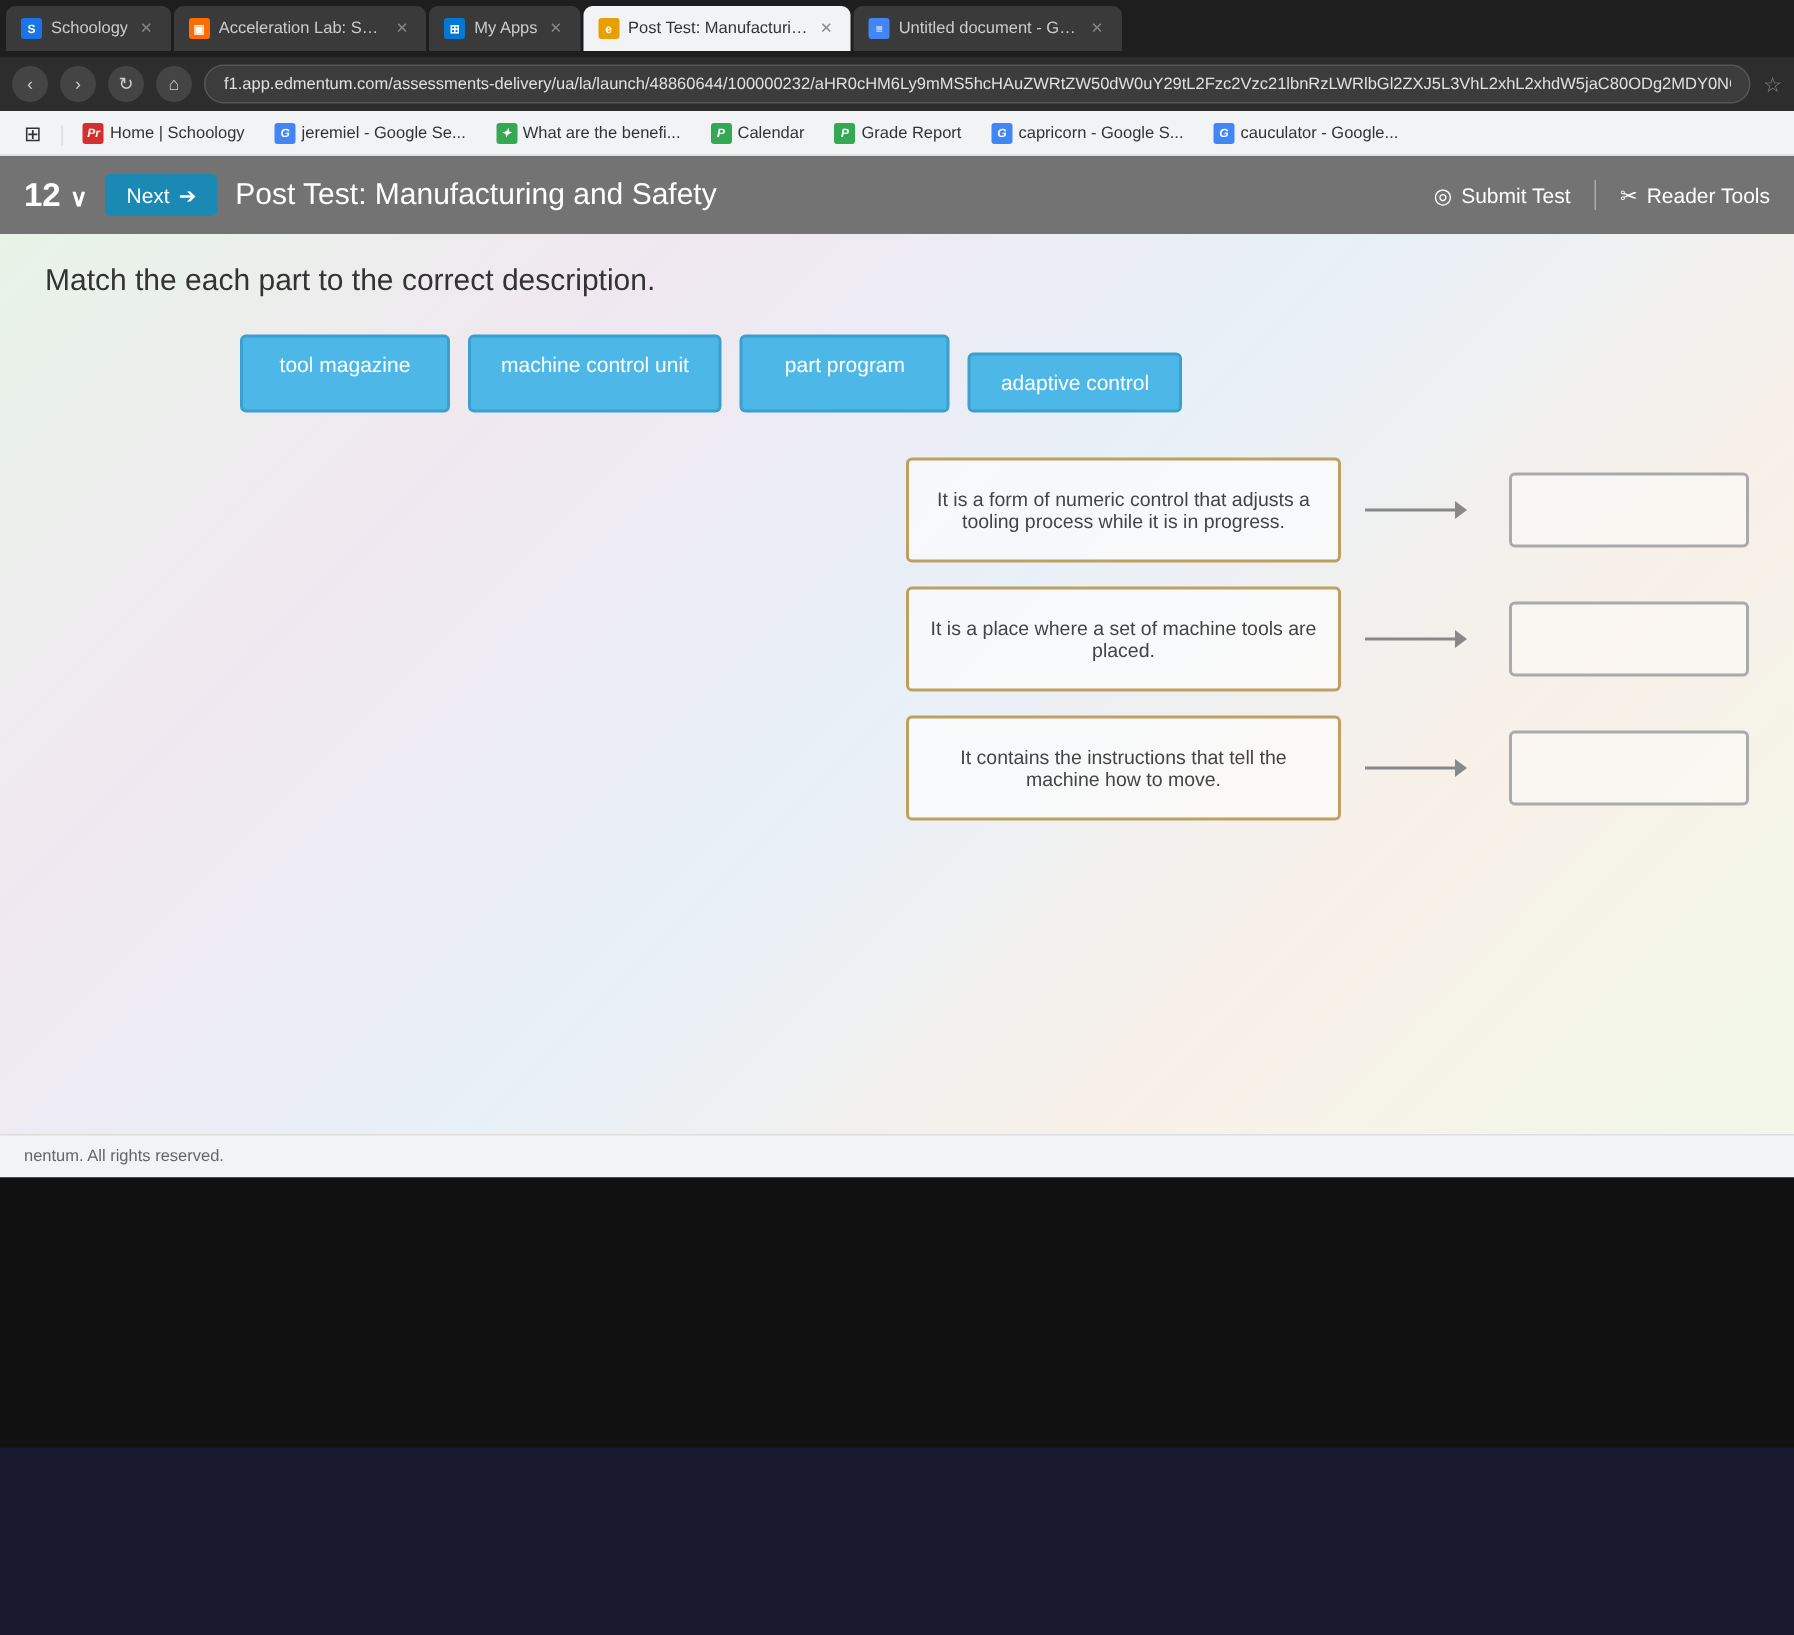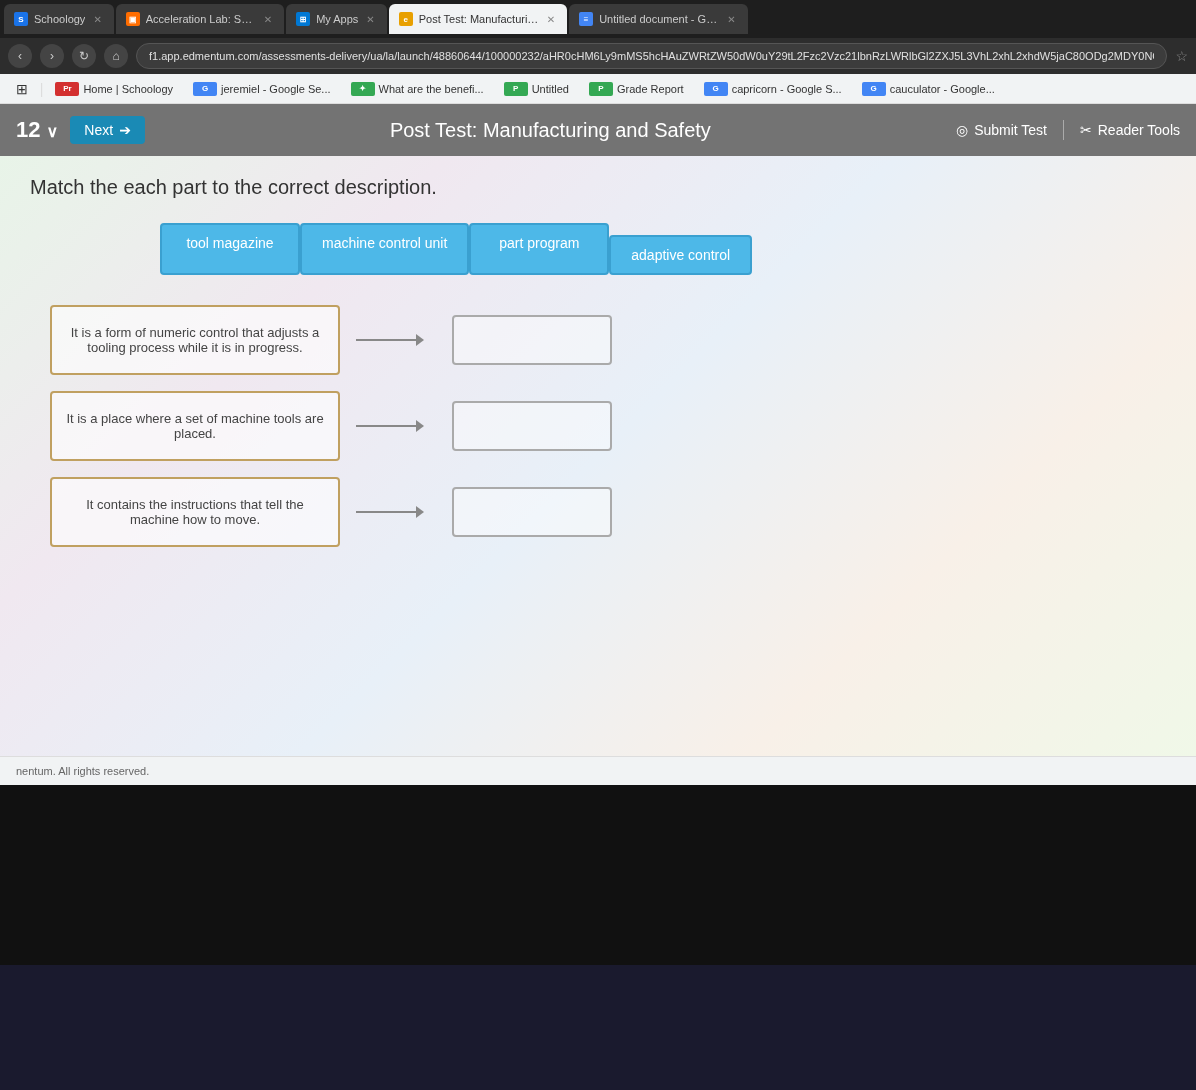--- a/index.html
+++ b/index.html
@@ -121,30 +121,31 @@
       gap: 4px;
       padding: 2px 8px;
       border-radius: 3px;
       font-size: 11px;
       color: #333;
       cursor: pointer;
       white-space: nowrap;
     }
 
     .bm-favicon {
-      width: 24px;
+      width: 14px;
       height: 14px;
       border-radius: 2px;
       display: inline-flex;
       align-items: center;
       justify-content: center;
       font-size: 8px;
       font-weight: bold;
       color: white;
       flex-shrink: 0;
+      font-style: italic;
     }
 
     
     .main-header {
       display: flex;
       align-items: center;
       height: 52px;
       background: #737373;
       padding: 0 16px;
       gap: 12px;
@@ -164,21 +165,21 @@
       color: white;
       border: none;
       padding: 6px 14px;
       border-radius: 4px;
       font-size: 14px;
       cursor: pointer;
     }
 
     .page-title {
       flex: 1;
-      text-align: center;
+      text-align: left;
       font-size: 20px;
       color: white;
       font-weight: 500;
     }
 
     .submit-btn {
       display: flex;
       align-items: center;
       gap: 6px;
       color: white;
@@ -211,20 +212,21 @@
     .match-instructions {
       font-size: 20px;
       color: #333;
       margin-bottom: 24px;
     }
 
     
     .tiles-row {
       display: flex;
       flex-wrap: wrap;
+      gap: 12px;
       margin-bottom: 30px;
       padding-left: 130px;
     }
 
     .tile {
       background: #4db8e8;
       color: white;
       padding: 10px 20px;
       border-radius: 4px;
       font-size: 14px;
@@ -233,20 +235,21 @@
       min-width: 140px;
       text-align: center;
     }
 
     
     .match-rows {
       display: flex;
       flex-direction: column;
       gap: 16px;
       padding-left: 20px;
+      align-items: flex-end;
     }
 
     .match-row {
       display: flex;
       align-items: center;
       gap: 16px;
     }
 
     .description-box {
       width: 290px;
@@ -365,21 +368,21 @@
   <div class="bookmark-item">
     <span class="bm-favicon" style="background:#4285f4;">G</span>
     <span>jeremiel - Google Se...</span>
   </div>
   <div class="bookmark-item">
     <span class="bm-favicon" style="background:#34a853;">✦</span>
     <span>What are the benefi...</span>
   </div>
   <div class="bookmark-item">
     <span class="bm-favicon" style="background:#34a853;">P</span>
-    <span>Untitled</span>
+    <span>Calendar</span>
   </div>
   <div class="bookmark-item">
     <span class="bm-favicon" style="background:#34a853;">P</span>
     <span>Grade Report</span>
   </div>
   <div class="bookmark-item">
     <span class="bm-favicon" style="background:#4285f4;">G</span>
     <span>capricorn - Google S...</span>
   </div>
   <div class="bookmark-item">

